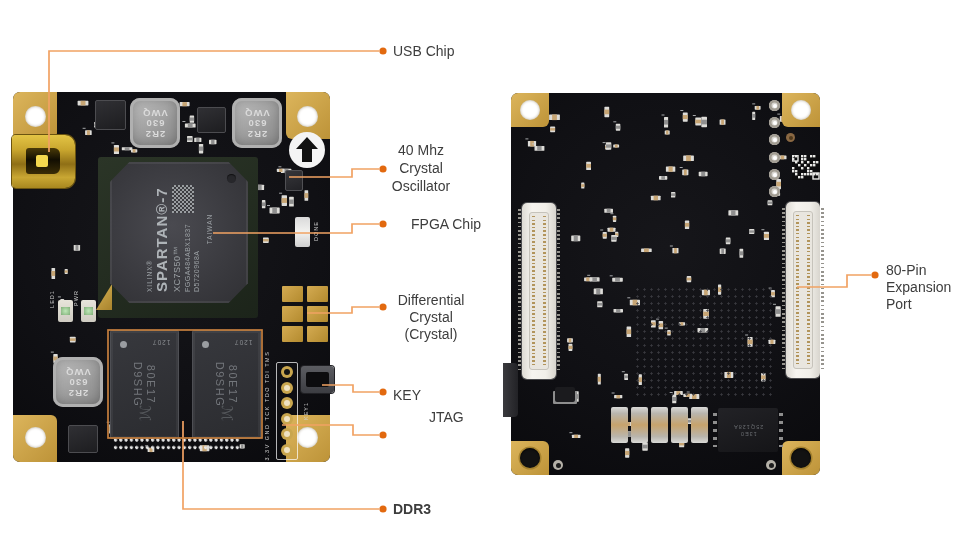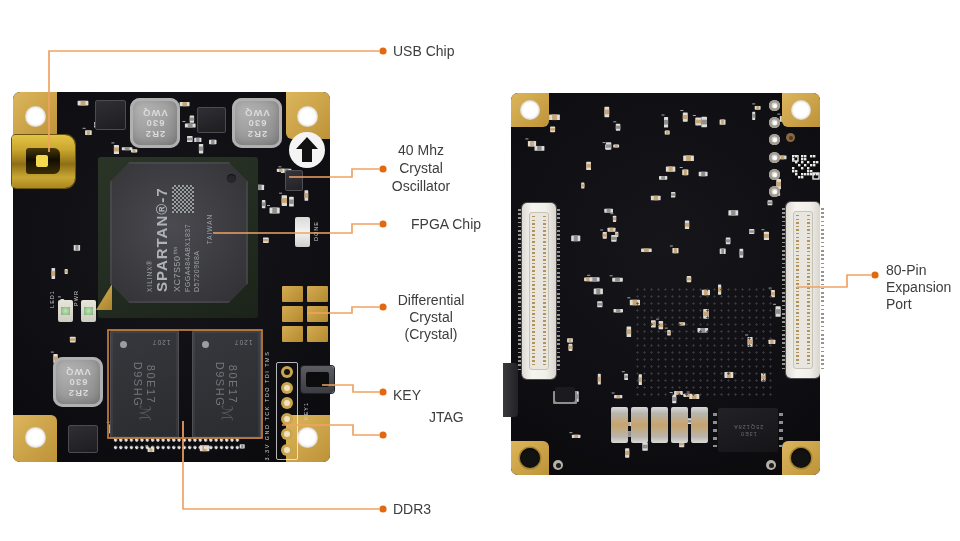--- a/index.html
+++ b/index.html
@@ -749,20 +749,20 @@
   <div class="lbl" style="left:411px;top:216px;"><span>FPGA Chip</span></div>
 
   <div class="lbl multi lh17 center" style="left:383px;top:292px;width:96px;">
     <span>Differential</span>
     <span>Crystal</span>
     <span>(Crystal)</span>
   </div>
 
   <div class="lbl" style="left:393px;top:387px;"><span>KEY</span></div>
   <div class="lbl" style="left:393px;top:409px;margin-left:36px;"><span>JTAG</span></div>
-  <div class="lbl" style="left:393px;top:501px;"><span>DDR3</span></div>
+  <div class="lbl" style="left:393px;top:501px;font-weight:bold;"><span>DDR3</span></div>
 
   <div class="lbl multi lh17" style="left:886px;top:262px;">
     <span>80-Pin</span>
     <span>Expansion</span>
     <span>Port</span>
   </div>
 </div>
 
 </body></html>

